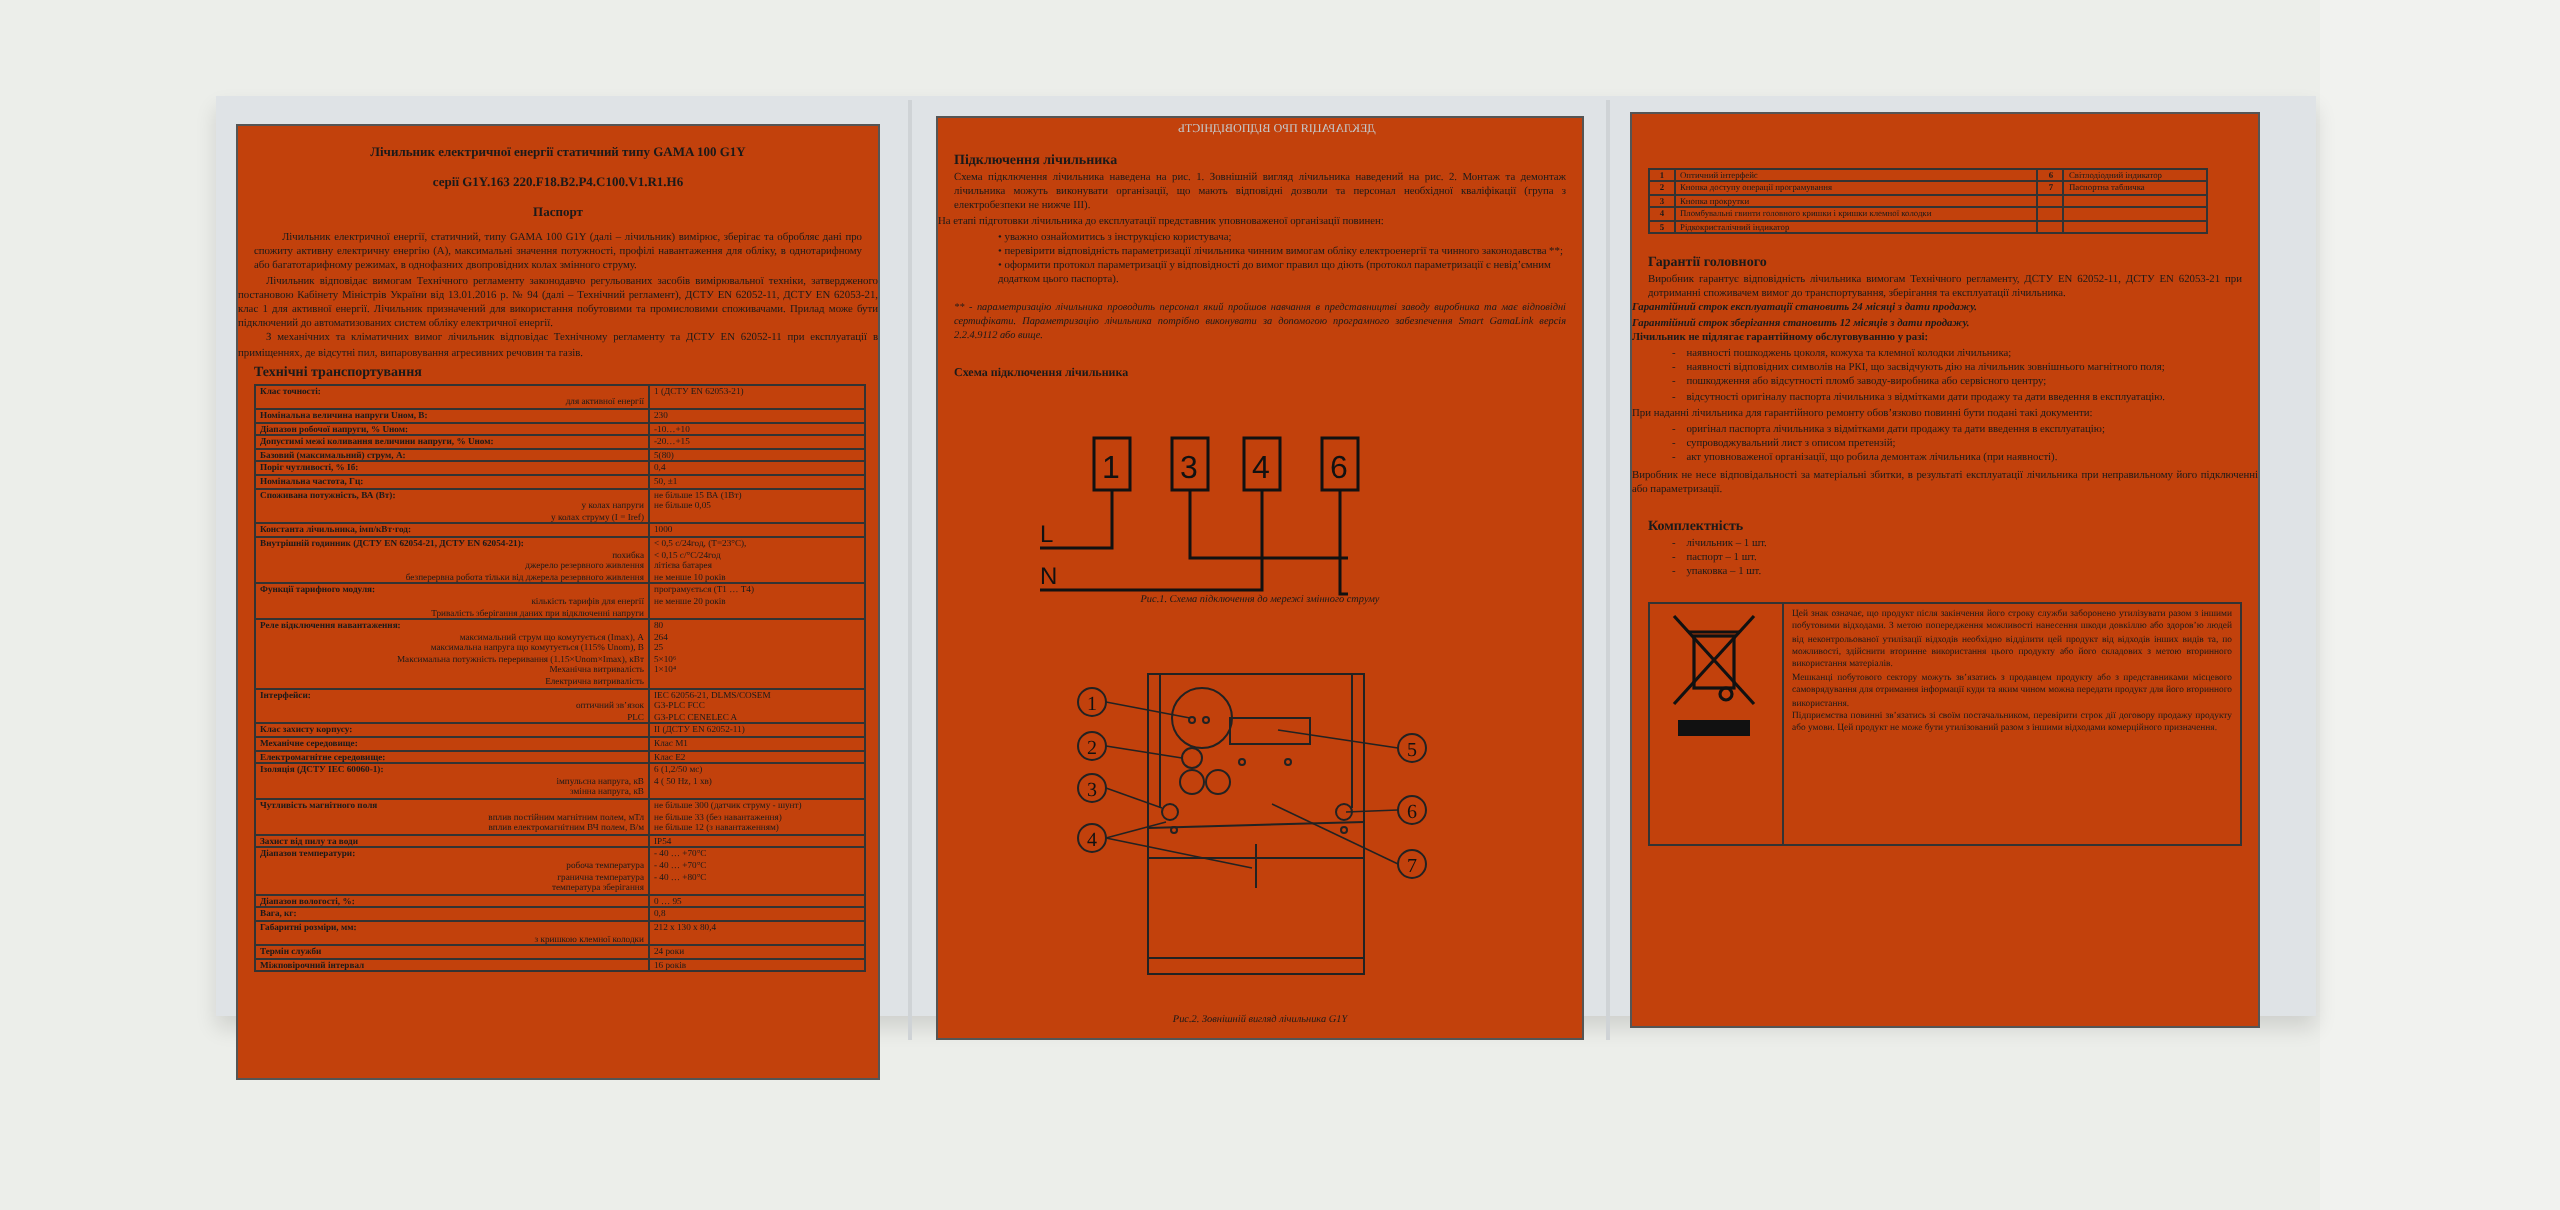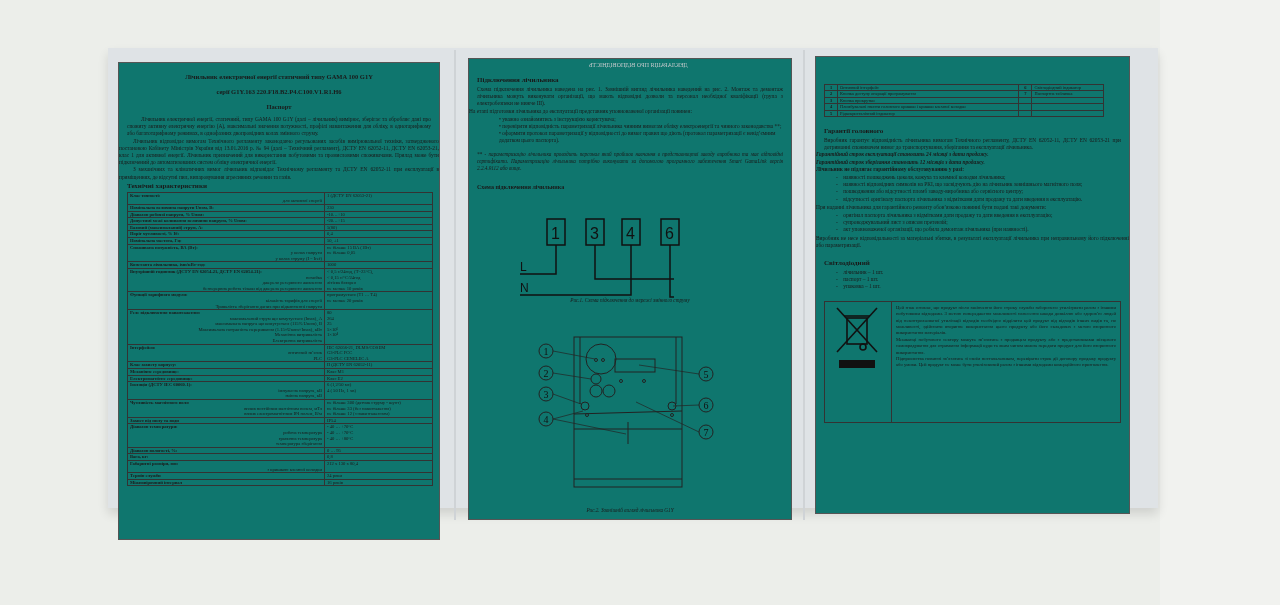--- a/index.html
+++ b/index.html
@@ -1,21 +1,21 @@
 <!DOCTYPE html>
 <html><head>
 <meta charset="utf-8">
 <style>
   html, body { margin:0; padding:0; }
   body { width:1280px; height:605px; background:#eceeea; position:relative; overflow:hidden;
          font-family:"Liberation Serif", serif; color:#1a1a1a; }
   .bg-right { position:absolute; left:1160px; top:0; width:120px; height:605px; background:#f1f2ef; }
   .sheet { position:absolute; left:108px; top:48px; width:1050px; height:460px; background:#dfe3e6;
            box-shadow:0 6px 10px rgba(0,0,0,0.12); }
-  .panel { position:absolute; background:#0f766e; border:1px solid #555; box-sizing:border-box; overflow:hidden; }
+  .panel { position:absolute; background:#c2410c; border:1px solid #555; box-sizing:border-box; overflow:hidden; }
   .p1 { left:118px; top:62px; width:322px; height:478px; }
   .p2 { left:468px; top:58px; width:324px; height:462px; }
   .p3 { left:815px; top:56px; width:315px; height:458px; }
   .fold { position:absolute; top:50px; width:2px; height:470px; background:#cfd3d6; }
   .t-center { text-align:center; font-weight:bold; font-size:6.5px; margin:3px 0; }
   .para { font-size:5.4px; line-height:7.2px; text-align:justify; margin:0 8px; }
   .para.ind { text-indent:14px; }
   .h { font-size:7px; font-weight:bold; margin:2px 8px; }
   table.spec { border-collapse:collapse; margin:0 8px; width:306px; font-size:4.6px; }
   table.spec td { border:1px solid #333; padding:0 2px; vertical-align:top; line-height:5.6px; }
@@ -43,21 +43,21 @@
 <div class="fold" style="left:454px"></div>
 <div class="fold" style="left:803px"></div>
 
 <div class="panel p1">
   <div class="t-center" style="margin-top:10px">Лічильник електричної енергії статичний  типу GAMA 100 G1Y</div>
   <div class="t-center" style="margin-top:8px">серії G1Y.163 220.F18.B2.P4.C100.V1.R1.H6</div>
   <div class="t-center" style="margin-top:8px">Паспорт</div>
   <p class="para ind" style="margin-top:6px;margin-bottom:0">Лічильник електричної енергії, статичний, типу GAMA 100 G1Y (далі – лічильник) вимірює, зберігає та обробляє дані про спожиту активну електричну енергію (А), максимальні значення потужності, профілі навантаження для обліку, в однотарифному або багатотарифному режимах, в однофазних двопровідних колах змінного струму.</p>
   <p class="para ind" style="margin:0">Лічильник відповідає вимогам Технічного регламенту законодавчо регульованих засобів вимірювальної техніки, затвердженого постановою Кабінету Міністрів України від 13.01.2016 р. № 94 (далі – Технічний регламент), ДСТУ EN 62052-11, ДСТУ EN 62053-21, клас 1 для активної енергії. Лічильник призначений для використання побутовими та промисловими споживачами. Прилад може бути підключений до автоматизованих систем обліку електричної енергії.</p>
   <p class="para ind" style="margin:0">З механічних та кліматичних вимог лічильник відповідає Технічному регламенту та ДСТУ EN 62052-11 при експлуатації в приміщеннях, де відсутні пил, випаровування агресивних речовин та газів.</p>
-  <div class="h" style="margin-top:1px">Технічні характеристики</div>
+  <div class="h" style="margin-top:1px">Технічні транспортування</div>
   <table class="spec">
     <tbody id="spec-body">
         <tr>
           <td class="l"><span class="b">Клас точності:</span><span class="r" style="white-space: pre-line;">для активної енергії</span></td>
           <td style="white-space: pre-line;">1 (ДСТУ EN 62053-21)</td>
         </tr>
         <tr>
           <td class="l"><span class="b">Номінальна величина напруги Uном, В:</span><span class="r" style="white-space: pre-line;"></span></td>
           <td style="white-space: pre-line;">230</td>
         </tr>
@@ -318,21 +318,21 @@
     <li>пошкодження або відсутності пломб заводу-виробника або сервісного центру;</li>
     <li>відсутності оригіналу паспорта лічильника з відмітками дати продажу та дати введення в експлуатацію.</li>
   </ul>
   <p class="para" style="margin:0">При наданні лічильника для гарантійного ремонту обов’язково повинні бути подані такі документи:</p>
   <ul class="dash">
     <li>оригінал паспорта лічильника з відмітками дати продажу та дати введення в експлуатацію;</li>
     <li>супроводжувальний лист з описом претензій;</li>
     <li>акт уповноваженої організації, що робила демонтаж лічильника (при наявності).</li>
   </ul>
   <p class="para" style="margin:0">Виробник не несе відповідальності за матеріальні збитки, в результаті експлуатації лічильника при неправильному його підключенні або параметризації.</p>
-  <div class="h" style="margin-top:10px">Світлодіодний</div>
+  <div class="h" style="margin-top:10px">Комплектність</div>
   <ul class="dash">
     <li>лічильник – 1 шт.</li>
     <li>паспорт – 1 шт.</li>
     <li>упаковка – 1 шт.</li>
   </ul>
   <div class="weee">
     <div class="weee-icon">
       <svg width="66" height="80" viewBox="0 0 66 80">
         <g stroke="#111" stroke-width="1.6" fill="none">
           <line x1="12" y1="6" x2="52" y2="50"></line>

